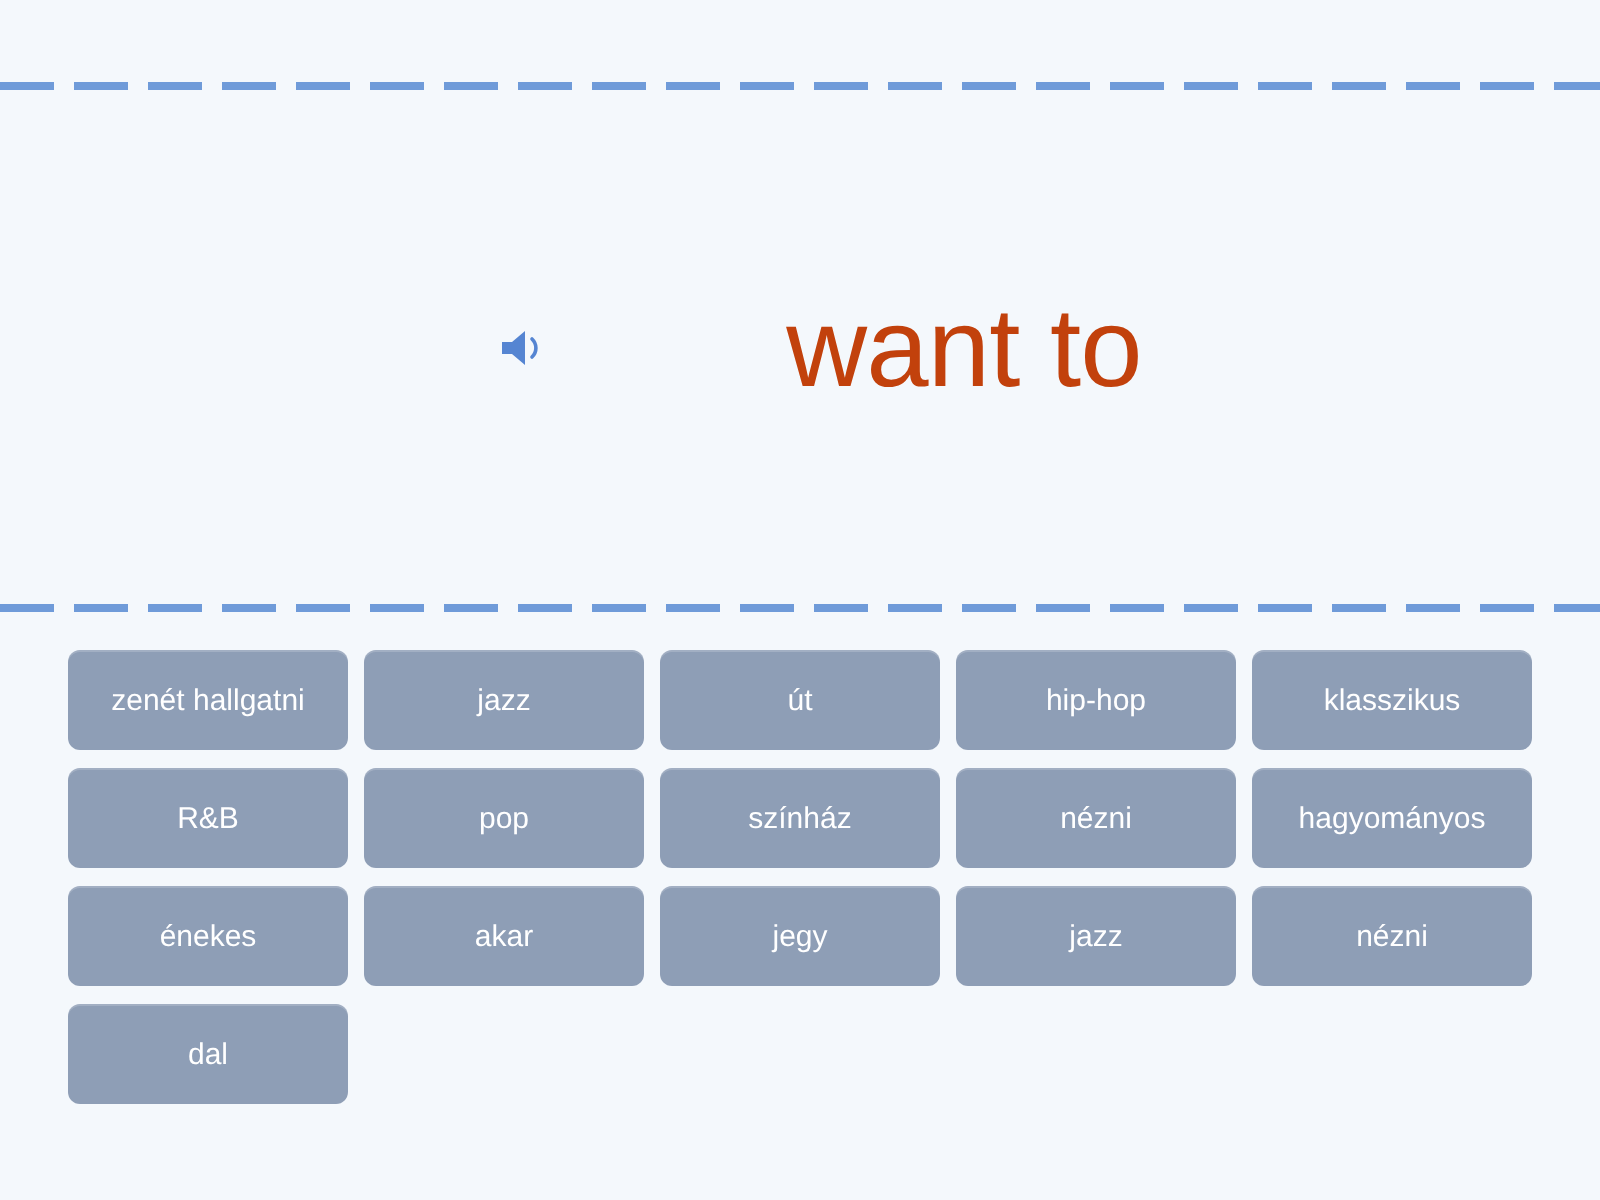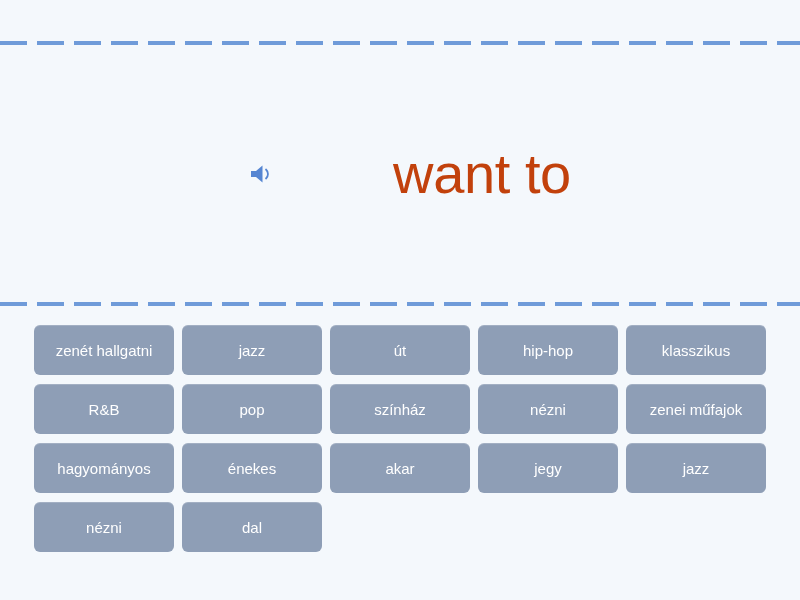--- a/index.html
+++ b/index.html
@@ -146,21 +146,20 @@
     <div class="tile">jazz</div>
     <div class="tile">út</div>
     <div class="tile">hip-hop</div>
     <div class="tile">klasszikus</div>
 
     <div class="tile">R&amp;B</div>
     <div class="tile">pop</div>
     <div class="tile">színház</div>
 
     <div class="tile">nézni</div>
-    <div class="tile">zenei műfajok</div>
     <div class="tile">hagyományos</div>
     <div class="tile">énekes</div>
     <div class="tile">akar</div>
 
     <div class="tile">jegy</div>
     <div class="tile">jazz</div>
     <div class="tile">nézni</div>
     <div class="tile">dal</div>
   </div>
 

